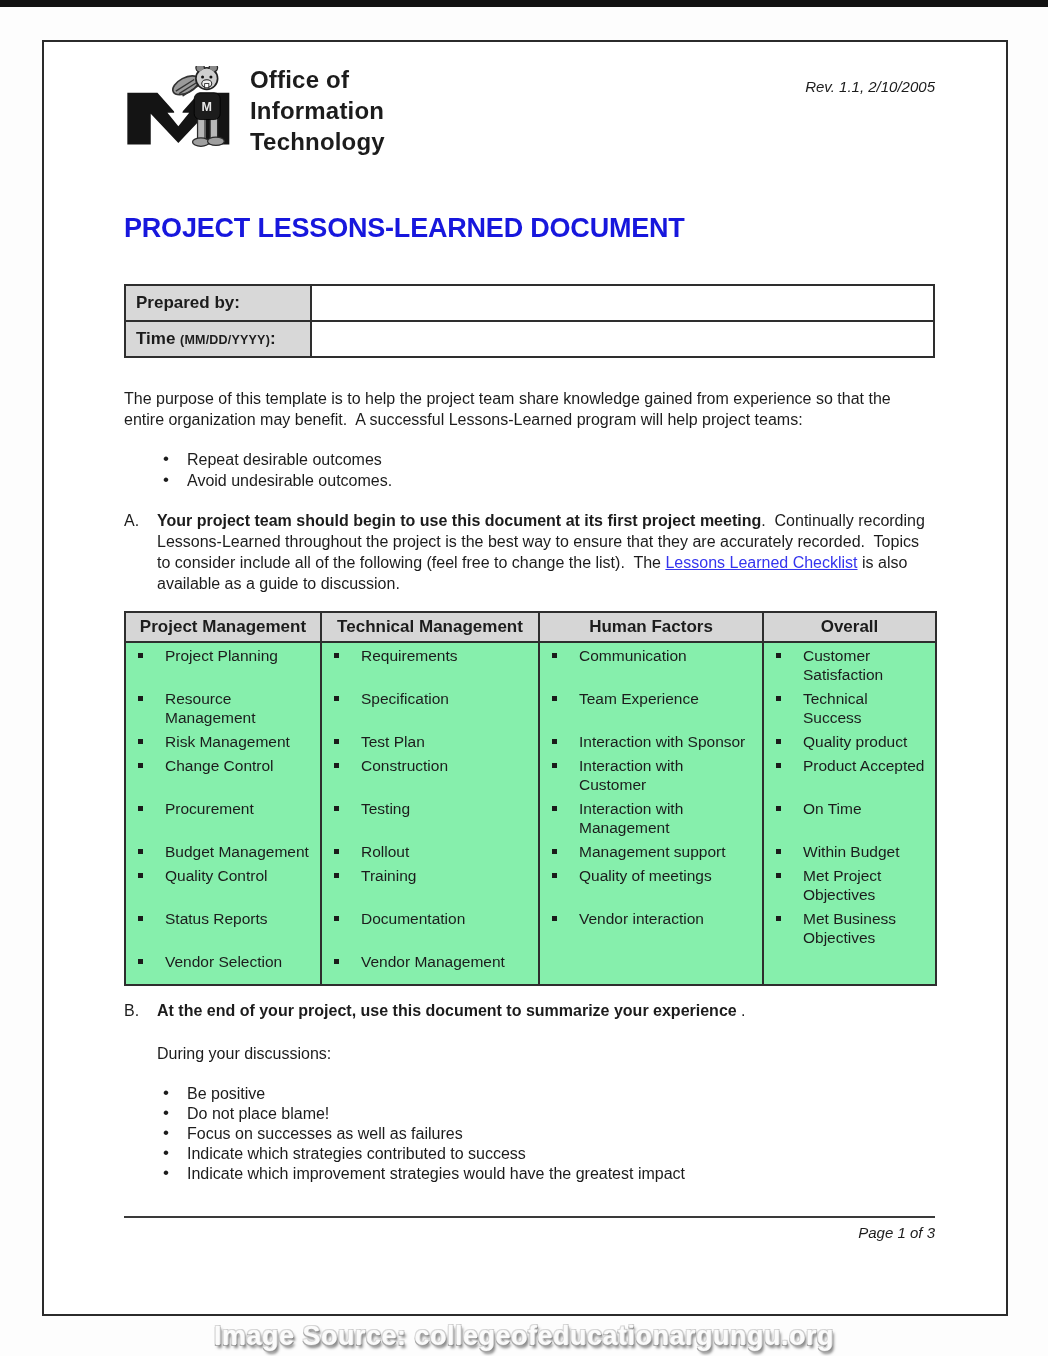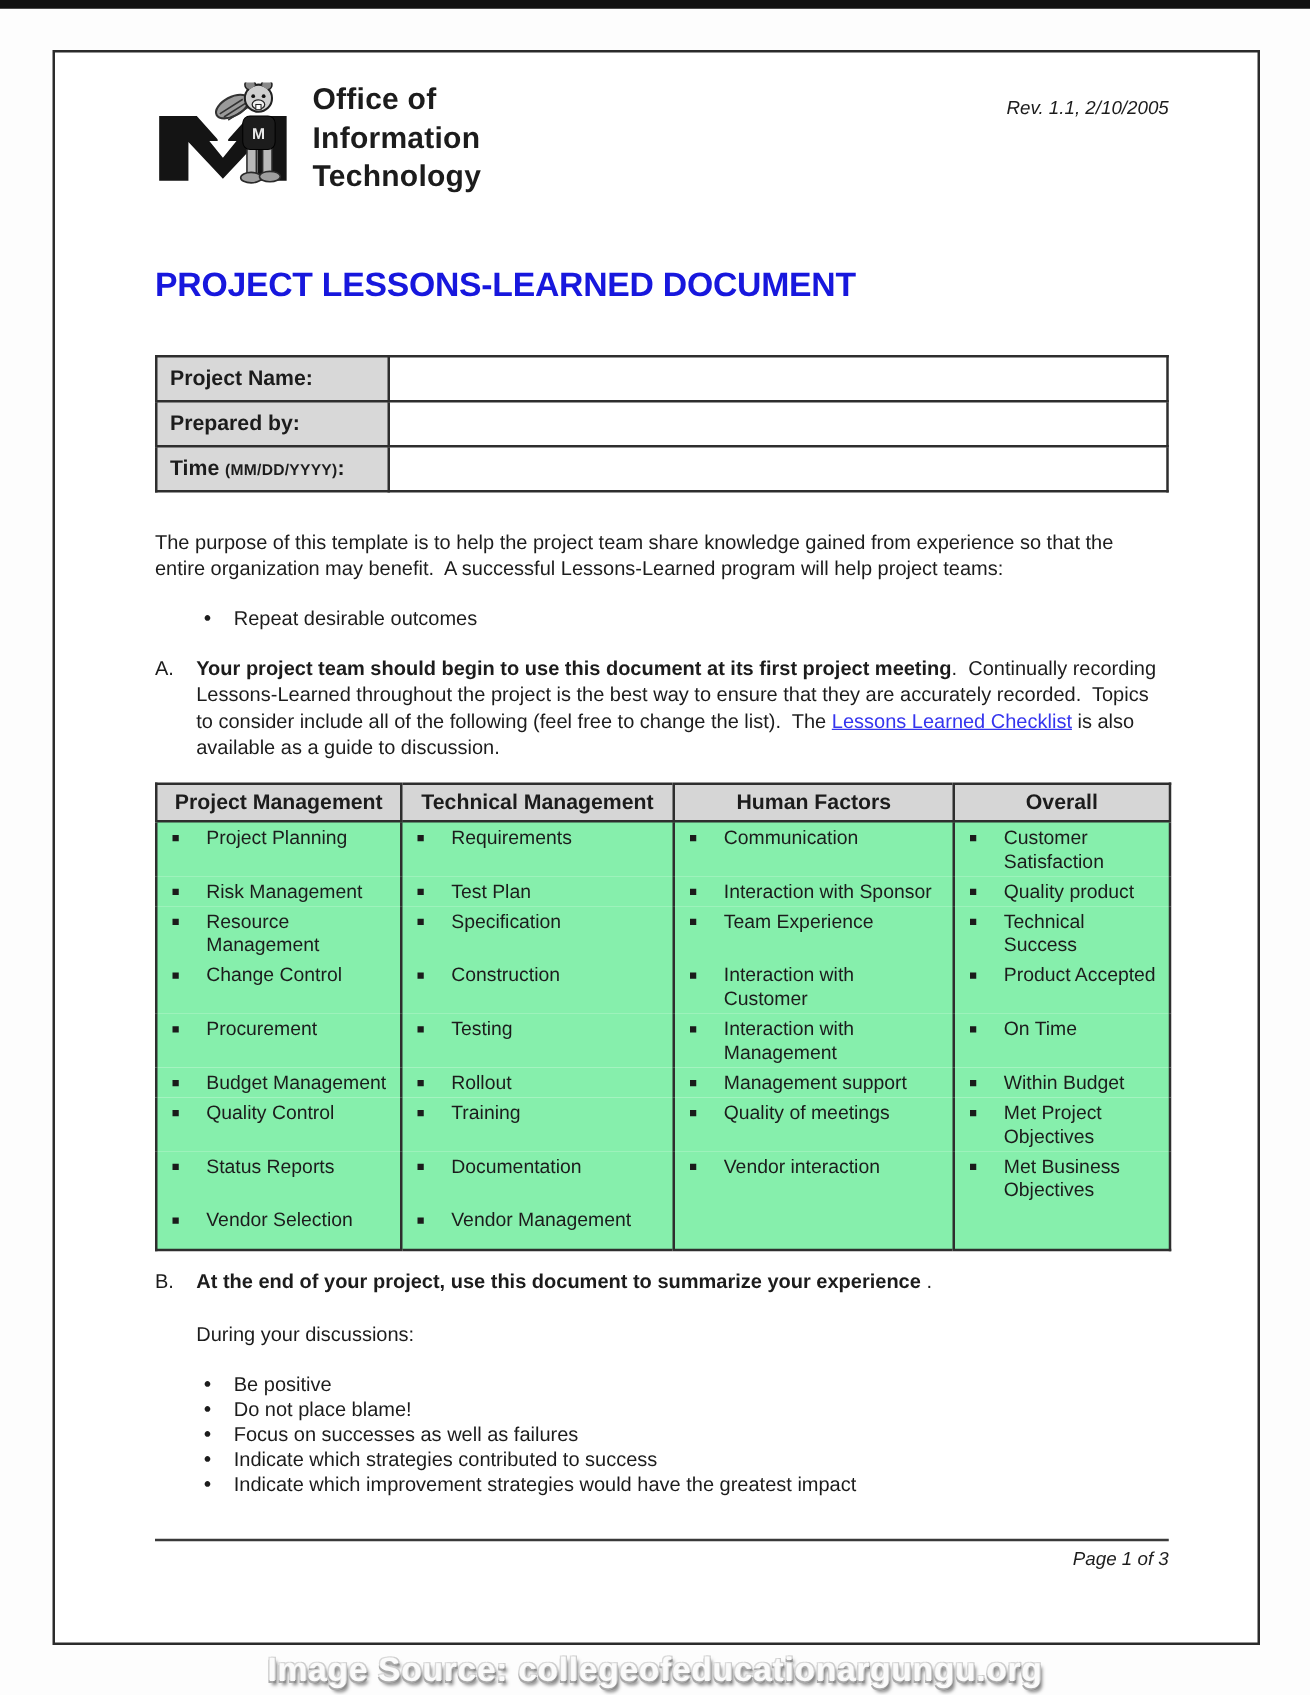--- a/index.html
+++ b/index.html
@@ -150,45 +150,40 @@
       </div>
       <div class="hdr-right">
         <div class="hdr-rev">Rev. 1.1, 2/10/2005</div>
       </div>
     </div>
 
     <h1 class="doc-title">PROJECT LESSONS-LEARNED DOCUMENT</h1>
 
     <table class="info-table">
       <tbody>
-          <tr>
-        <td class="lbl">
-          <span>Project Name:</span><span class="small"></span><span></span>
-        </td>
-        <td class="val"></td>
-      </tr>
       <tr>
         <td class="lbl">
           <span>Prepared by:</span><span class="small"></span><span></span>
         </td>
         <td class="val"></td>
       </tr>
       <tr>
         <td class="lbl">
           <span>Time </span><span class="small">(MM/DD/YYYY)</span><span>:</span>
         </td>
         <td class="val"></td>
       </tr>
     </tbody>
       </table>
 
     <p class="intro prewrap">The purpose of this template is to help the project team share knowledge gained from experience so that the entire organization may benefit.  A successful Lessons-Learned program will help project teams:</p>
 
     <ul class="dots">
       <li><span>Repeat desirable outcomes</span></li>
+      <li><span>Avoid undesirable outcomes.</span></li>
     </ul>
 
     <div class="sec">
       <span class="marker">A.</span>
       <p class="sec-text prewrap"><b>Your project team should begin to use this document at its first project meeting</b><span>.  Continually recording Lessons-Learned throughout the project is the best way to ensure that they are accurately recorded.  Topics to consider include all of the following (feel free to change the list).  The </span><a class="link">Lessons Learned Checklist</a><span> is also available as a guide to discussion.</span></p>
     </div>
 
     <table class="main-table">
       <colgroup>
           <col class="c1">
@@ -226,65 +221,65 @@
               <div class="ci hide-if-empty">
                 <span class="sq"></span>
                 <span class="ci-text">Customer Satisfaction</span>
               </div>
             </td>
       </tr>
       <tr>
         <td>
               <div class="ci hide-if-empty">
                 <span class="sq"></span>
+                <span class="ci-text">Resource Management</span>
+              </div>
+            </td>
+        <td>
+              <div class="ci hide-if-empty">
+                <span class="sq"></span>
+                <span class="ci-text">Specification</span>
+              </div>
+            </td>
+        <td>
+              <div class="ci hide-if-empty">
+                <span class="sq"></span>
+                <span class="ci-text">Team Experience</span>
+              </div>
+            </td>
+        <td>
+              <div class="ci hide-if-empty">
+                <span class="sq"></span>
+                <span class="ci-text">Technical Success</span>
+              </div>
+            </td>
+      </tr>
+      <tr>
+        <td>
+              <div class="ci hide-if-empty">
+                <span class="sq"></span>
                 <span class="ci-text">Risk Management</span>
               </div>
             </td>
         <td>
               <div class="ci hide-if-empty">
                 <span class="sq"></span>
                 <span class="ci-text">Test Plan</span>
               </div>
             </td>
         <td>
               <div class="ci hide-if-empty">
                 <span class="sq"></span>
                 <span class="ci-text">Interaction with Sponsor</span>
               </div>
             </td>
         <td>
               <div class="ci hide-if-empty">
                 <span class="sq"></span>
                 <span class="ci-text">Quality product</span>
-              </div>
-            </td>
-      </tr>
-      <tr>
-        <td>
-              <div class="ci hide-if-empty">
-                <span class="sq"></span>
-                <span class="ci-text">Resource Management</span>
-              </div>
-            </td>
-        <td>
-              <div class="ci hide-if-empty">
-                <span class="sq"></span>
-                <span class="ci-text">Specification</span>
-              </div>
-            </td>
-        <td>
-              <div class="ci hide-if-empty">
-                <span class="sq"></span>
-                <span class="ci-text">Team Experience</span>
-              </div>
-            </td>
-        <td>
-              <div class="ci hide-if-empty">
-                <span class="sq"></span>
-                <span class="ci-text">Technical Success</span>
               </div>
             </td>
       </tr>
       <tr>
         <td>
               <div class="ci hide-if-empty">
                 <span class="sq"></span>
                 <span class="ci-text">Change Control</span>
               </div>
             </td>

